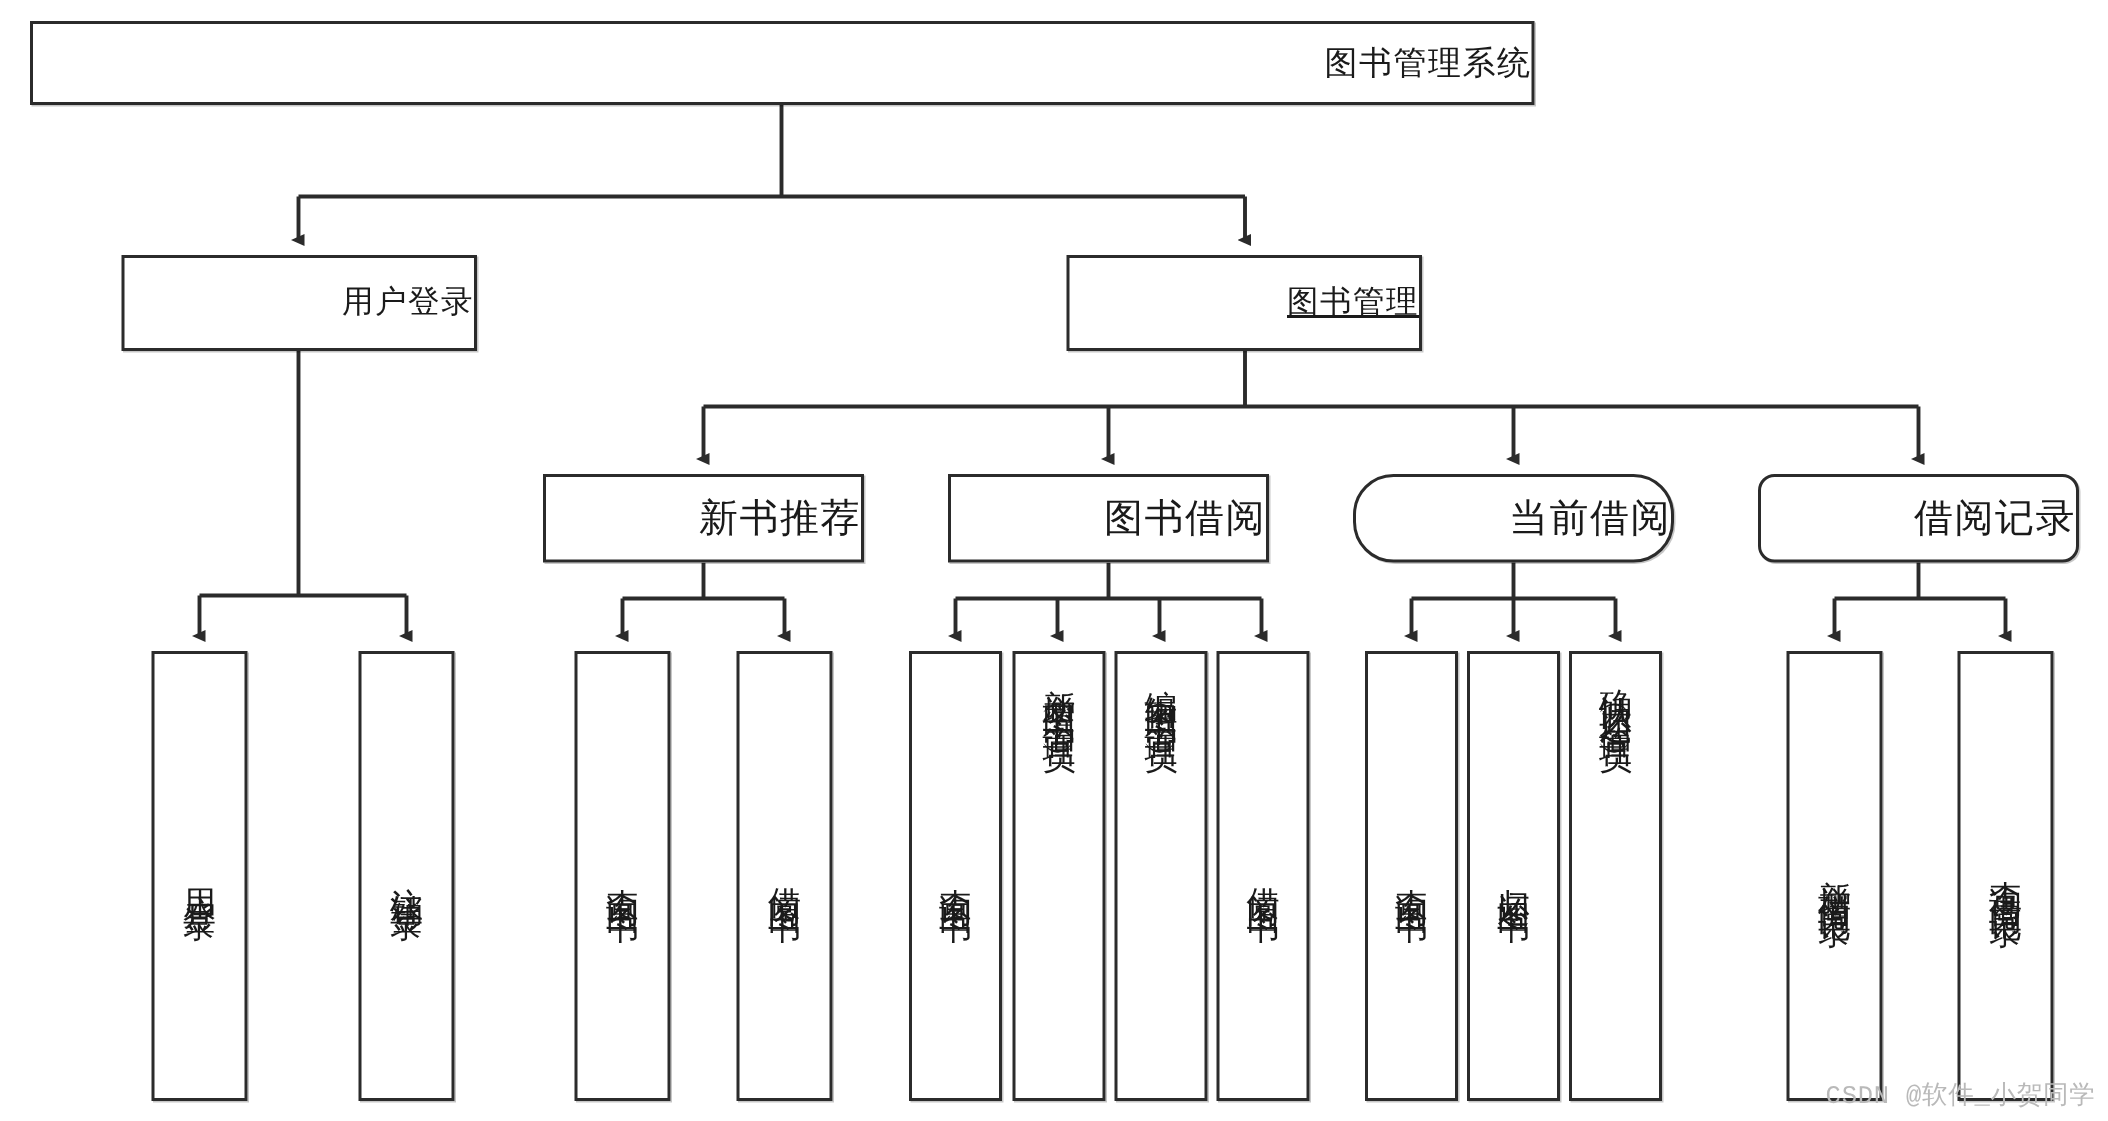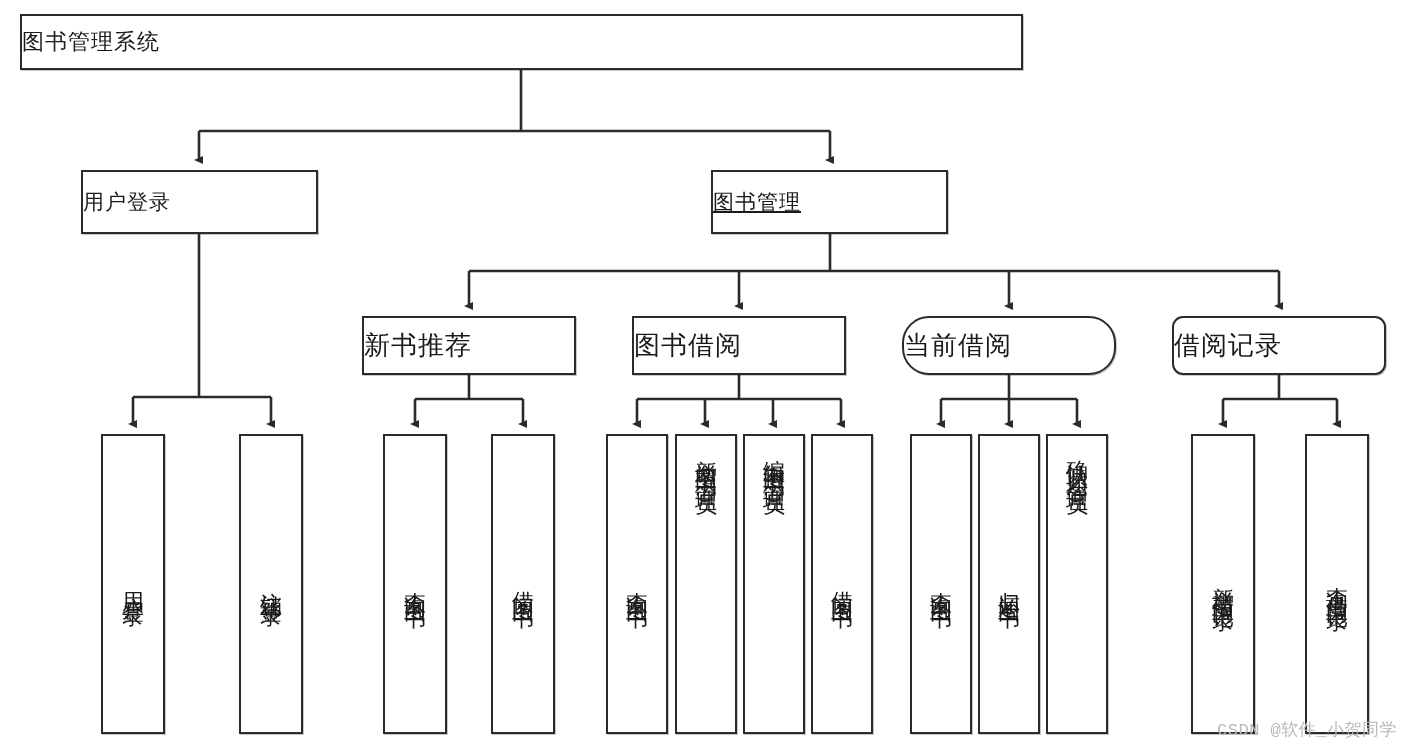--- a/index.html
+++ b/index.html
@@ -24,21 +24,21 @@
     pointer-events: none;
   }
   .node {
     position: absolute;
     box-sizing: border-box;
     border: 2px solid #2b2b2b;
     background: #ffffff;
     color: #1a1a1a;
     display: flex;
     align-items: center;
-    justify-content: flex-start;
+    justify-content: flex-end;
     box-shadow: 1px 1px 0 rgba(0,0,0,0.22);
   }
   .node .label {
     font-size: 21px;
     line-height: 1.15;
     letter-spacing: 1px;
     white-space: nowrap;
     color: #1a1a1a;
   }
   .node.root .label { font-size: 22px; }

